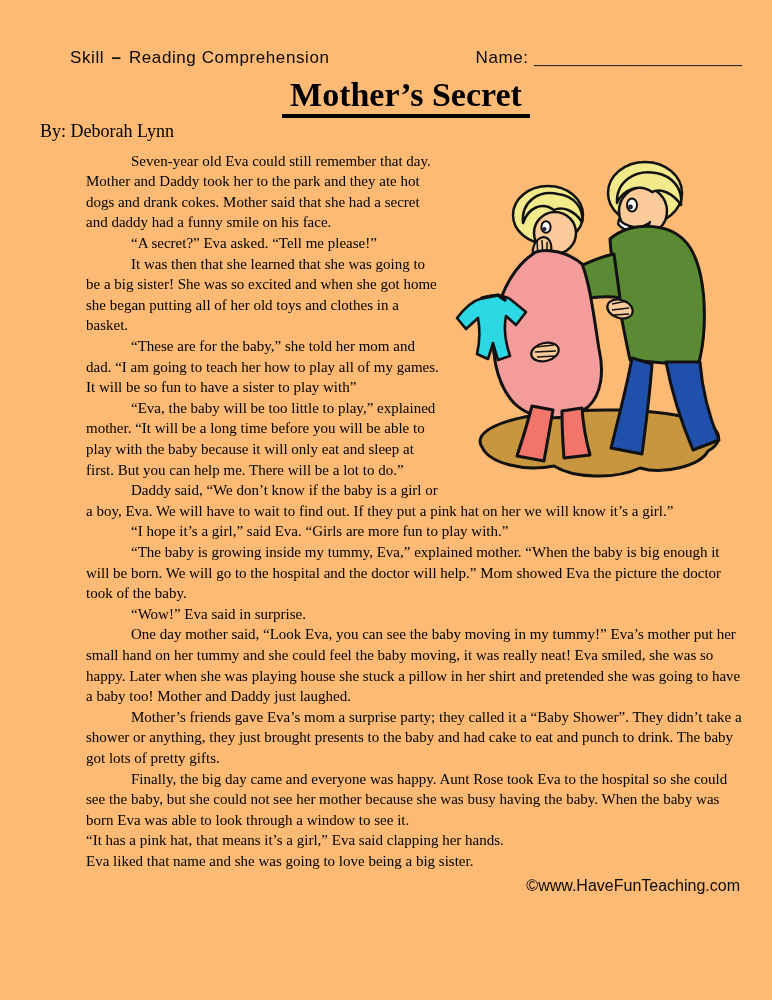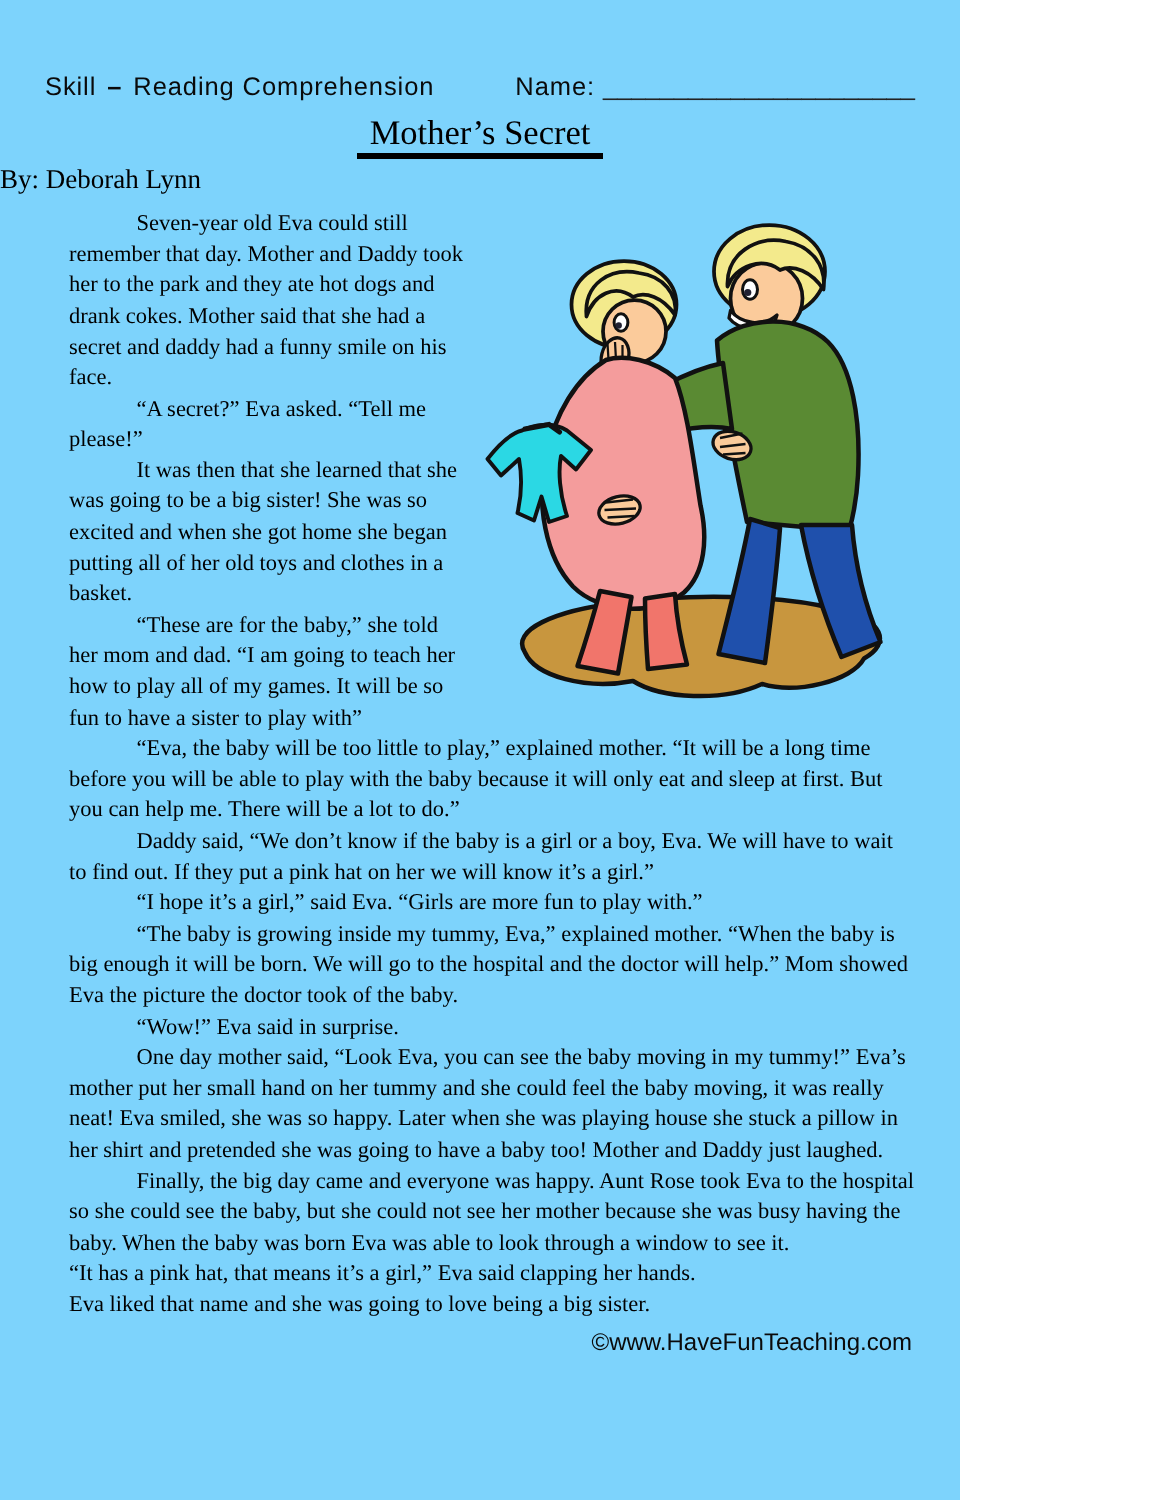--- a/index.html
+++ b/index.html
@@ -1,44 +1,45 @@
 <!DOCTYPE html>
 <html><head>
 <meta charset="utf-8">
 <style>
   * { margin: 0; padding: 0; box-sizing: border-box; }
   html, body { background: #ffffff; }
   .page {
     position: relative;
-    width: 640px;
+    width: 772px;
     height: 1000px;
-    background: #7dd3fc;
+    background: #fdba74;
     overflow: hidden;
     font-family: "Liberation Serif", serif;
     color: #000;
+    padding-left: 40px;
   }
   .header {
     display: flex;
     justify-content: space-between;
     align-items: flex-end;
     padding: 48px 30px 0 30px;
     font-family: "Liberation Sans", sans-serif;
     font-size: 17px;
     letter-spacing: 0.6px;
     color: #0a0a0a;
   }
   .skill { white-space: nowrap; }
   .skill .dash { font-weight: 800; padding: 0 2px; }
   .namegroup { white-space: nowrap; }
   .name-blank { letter-spacing: 0; color: #222; }
   .title-wrap { text-align: center; margin-top: 9px; }
   .title {
     display: inline-block;
-    font-size: 23px;
-    font-weight: normal;
+    font-size: 34px;
+    font-weight: bold;
     border-bottom: 4px solid #000;
     padding: 0 8px 1px 8px;
     line-height: 1.05;
   }
   .byline { font-size: 18px; margin-top: 3px; }
   .story {
     padding: 9px 30px 0 46px;
     font-size: 15px;
     line-height: 20.6px;
     text-align: left;
@@ -129,20 +130,21 @@
         <p class="para indent">Seven-year old Eva could still remember that day.  Mother and Daddy took her to the park and they ate hot dogs and drank cokes.  Mother said that she had a secret and daddy had a funny smile on his face.</p>
         <p class="para indent">“A secret?”  Eva asked.  “Tell me please!”</p>
         <p class="para indent">It was then that she learned that she was going to be a big sister!  She was so excited and when she got home she began putting all of her old toys and clothes in a basket.</p>
         <p class="para indent">“These are for the baby,” she told her mom and dad. “I am going to teach her how to play all of my games.  It will be so fun to have a sister to play with”</p>
         <p class="para indent">“Eva, the baby will be too little to play,” explained mother.  “It will be a long time before you will be able to play with the baby because it will only eat and sleep at first.  But you can help me.  There will be a lot to do.”</p>
         <p class="para indent">Daddy said, “We don’t know if the baby is a girl or a boy, Eva.  We will have to wait to find out.  If they put a pink hat on her we will know it’s a girl.”</p>
         <p class="para indent">“I hope it’s a girl,” said Eva.  “Girls are more fun to play with.”</p>
         <p class="para indent">“The baby is growing inside my tummy, Eva,” explained mother.  “When the baby is big enough it will be born.  We will go to the hospital and the doctor will help.”   Mom showed Eva the picture the doctor took of the baby.</p>
         <p class="para indent">“Wow!”  Eva said in surprise.</p>
         <p class="para indent">One day mother said, “Look Eva, you can see the baby moving in my tummy!”  Eva’s mother put her small hand on her tummy and she could feel the baby moving, it was really neat! Eva smiled, she was so happy.  Later when she was playing house she stuck a pillow in her shirt and pretended she was going to have a baby too!  Mother and Daddy just laughed.</p>
+        <p class="para indent">Mother’s friends gave Eva’s mom a surprise party; they called it a “Baby Shower”. They didn’t take a shower or anything, they just brought presents to the baby and had cake to eat and punch to drink.  The baby got lots of pretty gifts.</p>
         <p class="para indent">Finally, the big day came and everyone was happy.  Aunt Rose took Eva to the hospital so she could see the baby, but she could not see her mother because she was busy having the baby.  When the baby was born Eva was able to look through a window to see it.</p>
         <p class="para">“It has a pink hat, that means it’s a girl,” Eva said clapping her hands.</p>
         <p class="para">Eva liked that name and she was going to love being a big sister.</p>
       </div>
   </div>
 
   <div class="footer">
     <span>©www.HaveFunTeaching.com</span>
   </div>
 

